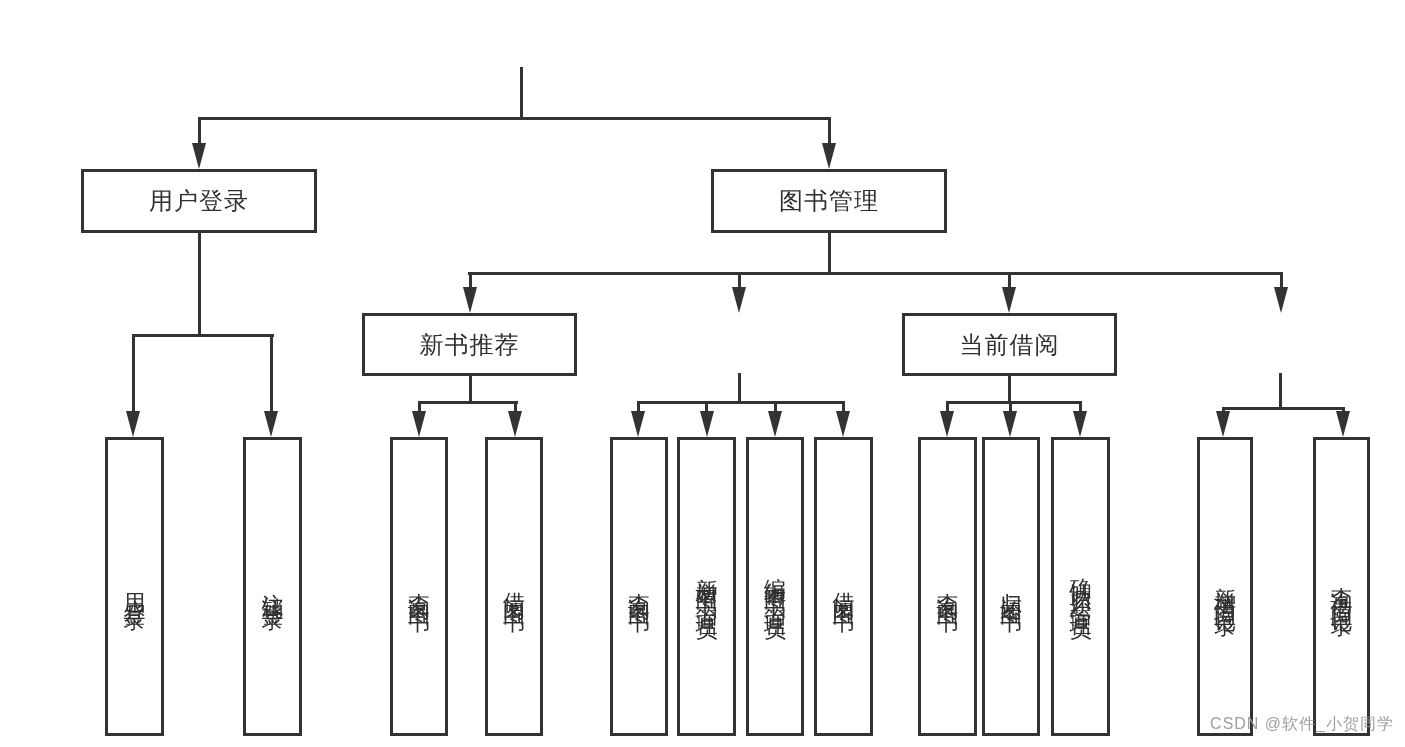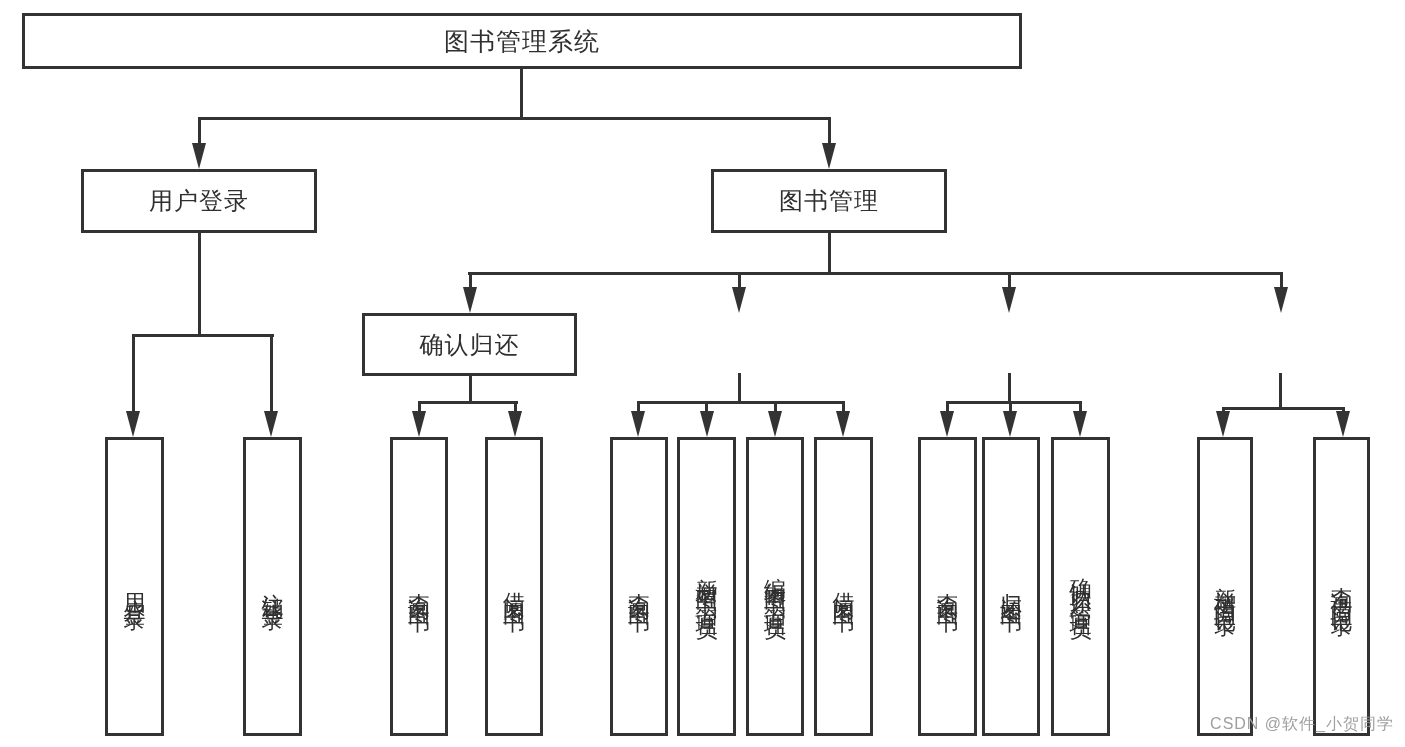--- a/index.html
+++ b/index.html
@@ -55,33 +55,33 @@
     color:var(--wm);
     letter-spacing:1px;
     white-space:nowrap;
   }
 </style>
 </head>
 <body>
 
 <div id="canvas">
 
-  <div class="box title" style="left:22px;top:13px;width:1000px;height:56px;">
-    <span>图书管理系统</span>
-  </div>
 
   <div class="box" style="left:81px;top:169px;width:236px;height:64px;">
     <span>用户登录</span>
   </div>
   <div class="box" style="left:711px;top:169px;width:236px;height:64px;">
     <span>图书管理</span>
   </div>
 
   <div class="box" style="left:362px;top:313px;width:215px;height:63px;">
-    <span>确认归还</span>
+    <span>新书推荐</span>
+  </div>
+  <div class="box" style="left:902px;top:313px;width:215px;height:63px;">
+    <span>当前借阅</span>
   </div>
 
   <div class="box vbox" style="left:105px;top:437px;width:59px;height:299px;">
     <span class="vtext">用户登录</span>
   </div>
   <div class="box vbox" style="left:243px;top:437px;width:59px;height:299px;">
     <span class="vtext">注销登录</span>
   </div>
   <div class="box vbox" style="left:390px;top:437px;width:58px;height:299px;">
     <span class="vtext">查询图书</span>

